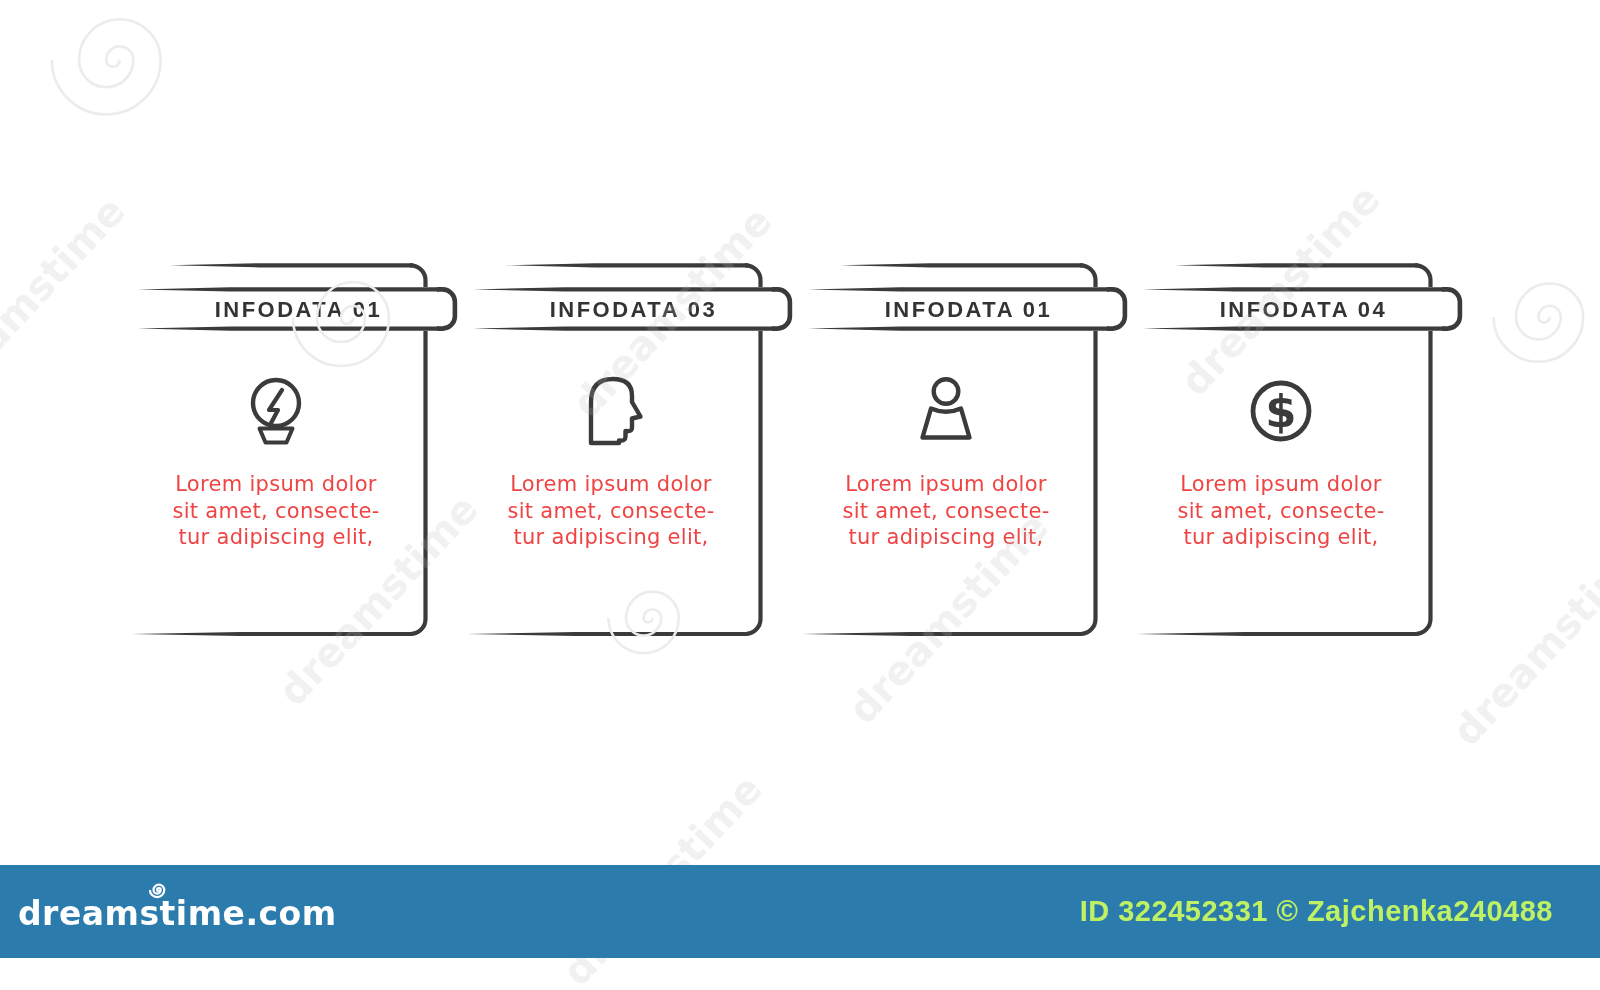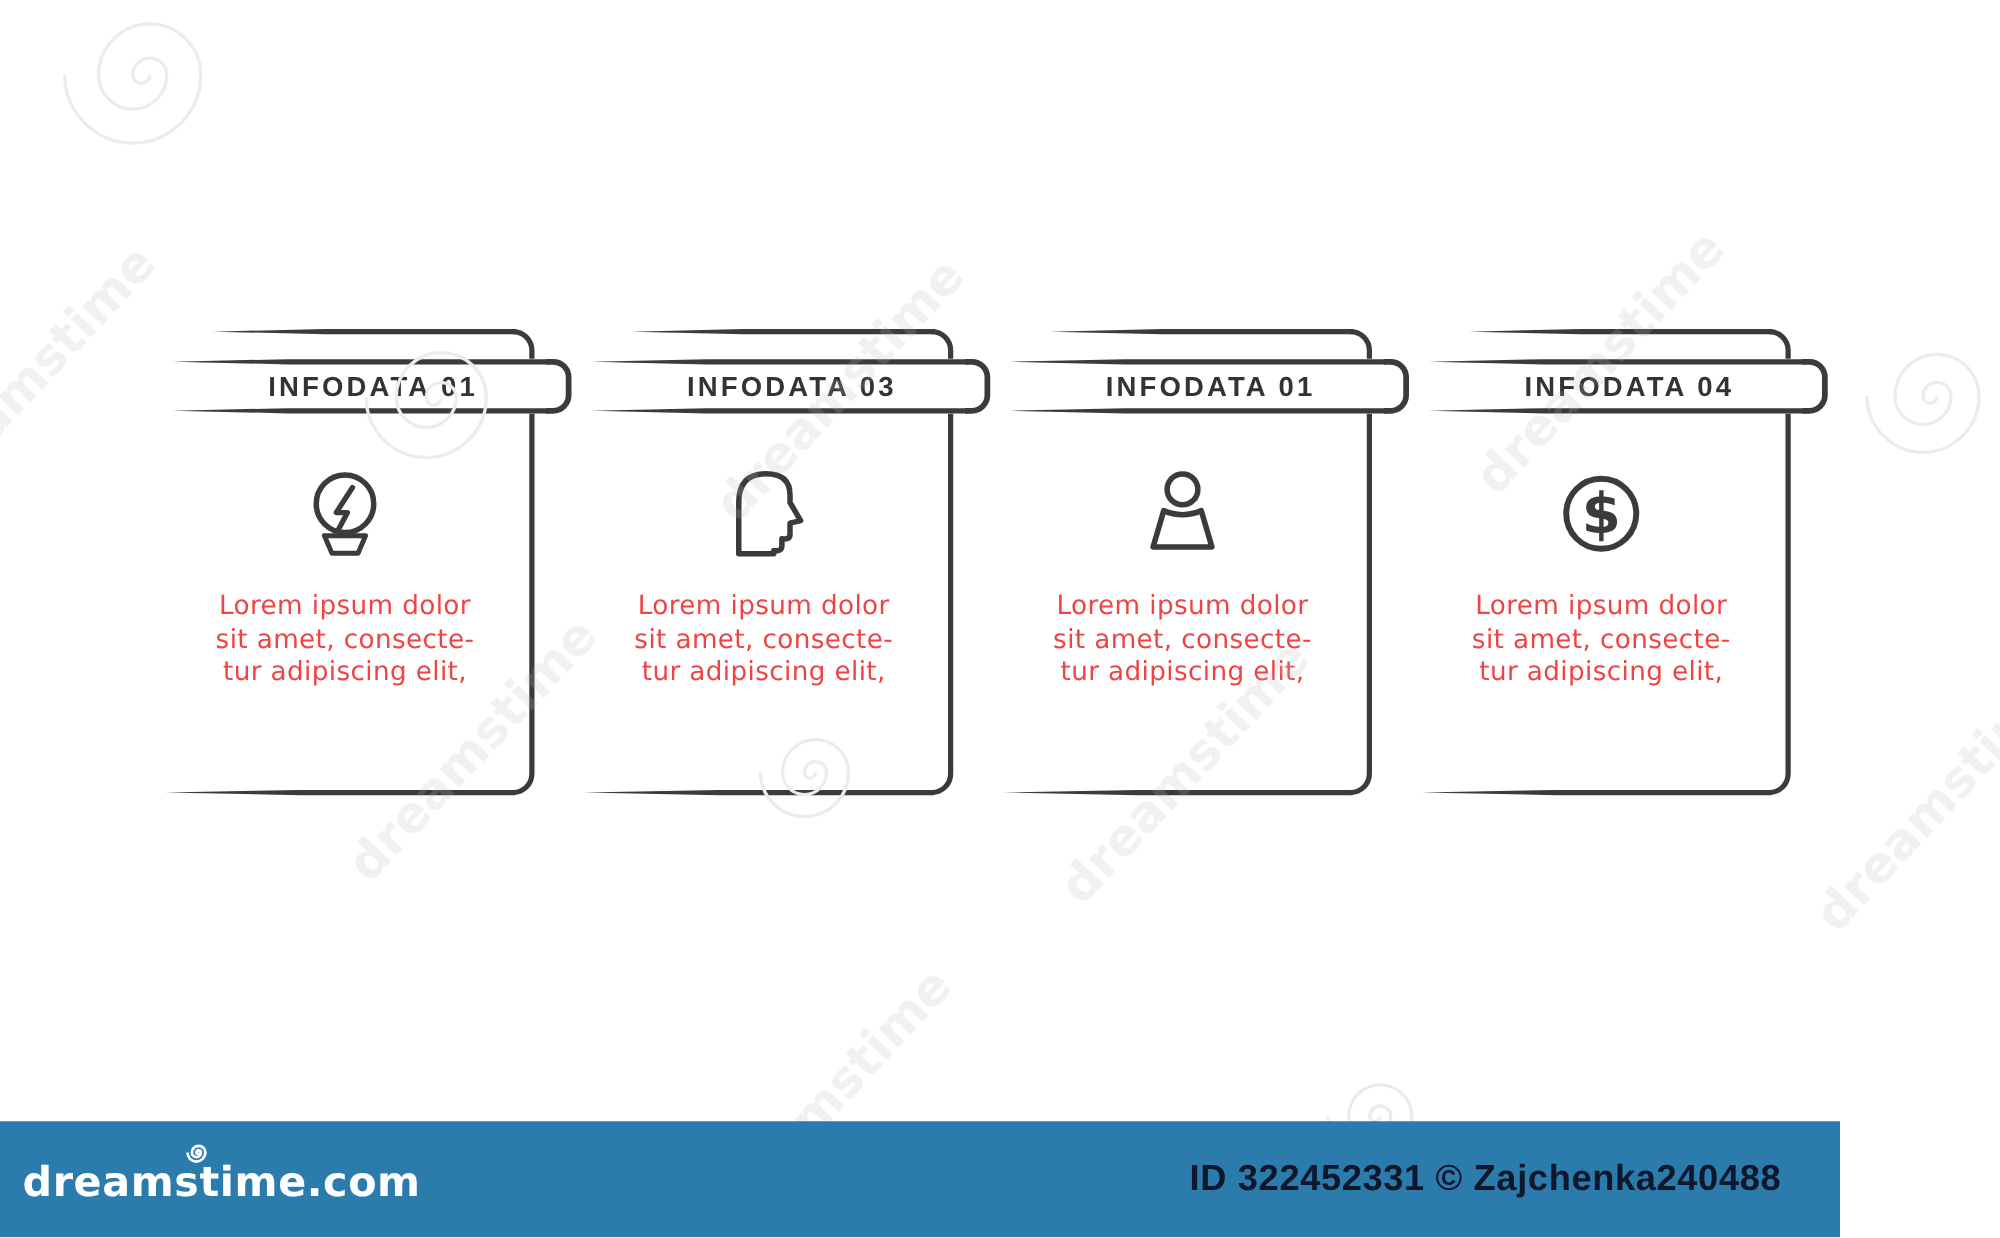--- a/index.html
+++ b/index.html
@@ -30,34 +30,34 @@
   .card-icon{position:absolute;left:101px;top:116px;}
   .icon-stroke{stroke:#3b3b3b;fill:none;stroke-linejoin:round;stroke-linecap:round;}
   .card-text{
     position:absolute;left:0;top:221px;width:292px;text-align:center;
     font-family:"DejaVu Sans",sans-serif;font-size:21px;line-height:26.5px;
     letter-spacing:0.3px;color:#ef4444;
   }
   .card-text span{display:block;}
   
   .footer-bar{
-    position:absolute;left:0;top:897px;width:1472px;height:93px;
+    position:absolute;left:0;top:865px;width:1600px;height:93px;
     background:#2b7cac;z-index:10;
   }
   .footer-brand{
     position:absolute;left:18px;top:50%;transform:translateY(-46%);
     font-family:"DejaVu Sans",sans-serif;font-weight:bold;font-size:33px;
     color:#ffffff;letter-spacing:0.5px;
   }
   .brand-spiral{position:absolute;left:149px;top:16px;}
   .brand-spiral path{stroke:#ffffff;fill:none;vector-effect:non-scaling-stroke;stroke-width:2.2;}
   .footer-credit{
     position:absolute;right:47px;top:50%;transform:translateY(-52%);
     font-family:"Liberation Sans",sans-serif;font-weight:bold;font-size:29px;
-    color:#0f172a;letter-spacing:0.5px;
+    color:#bef264;letter-spacing:0.5px;
   }
 </style>
 </head>
 <body>
 
 <div class="canvas">
 
   <div class="card" style="left:130px">
     <svg class="card-frame" width="340" height="400" viewBox="0 0 340 400">
       <polygon class="frame-line" points="40,15.3 130,13.2 283,13.2 283,17.4 130,17.4"></polygon>

